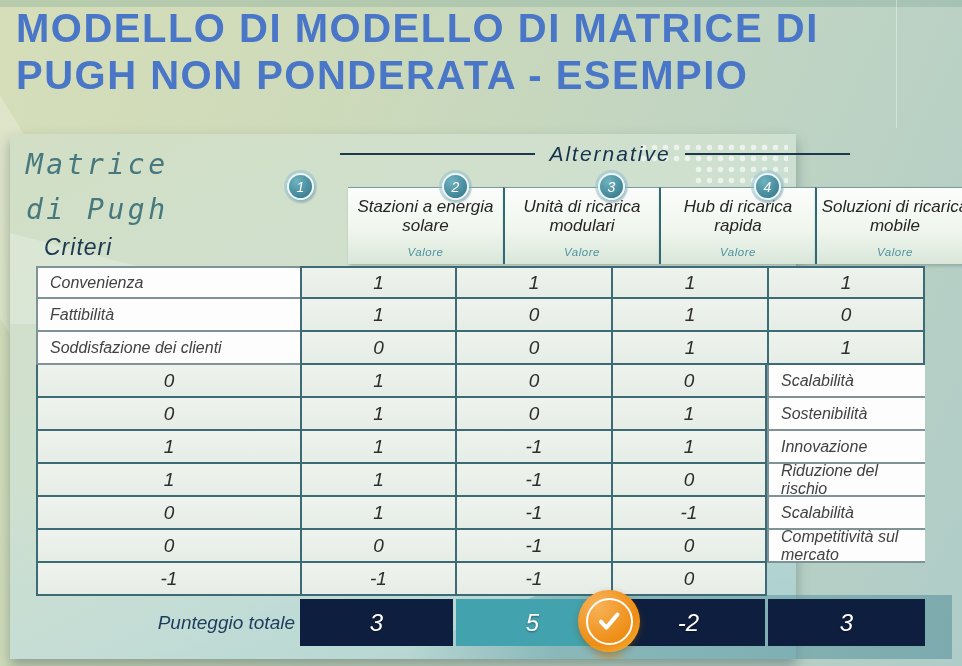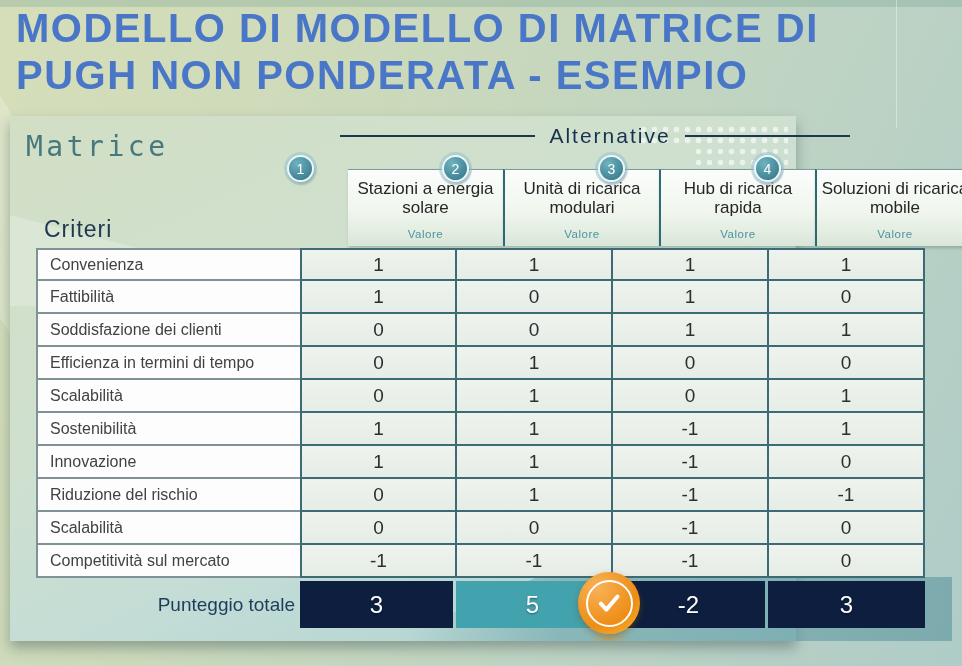--- a/index.html
+++ b/index.html
@@ -15,23 +15,23 @@
     background:rgba(255,255,255,.38); }
   .bg-wedge { position:absolute; top:52px; left:0; width:110px; height:430px;
     background:rgba(255,255,255,.22);
     clip-path:polygon(0 10%, 100% 52%, 100% 100%, 0 62%); }
 
   .slide-title { position:absolute; left:16px; top:5px; width:930px;
     font-size:40px; font-weight:bold; letter-spacing:1.5px; line-height:47px;
     color:#4a76c8; }
 
   
-  .card { position:absolute; left:10px; top:116px; width:786px; height:525px;
+  .card { position:absolute; left:10px; top:134px; width:786px; height:525px;
     background:linear-gradient(155deg,#d2dfc5 0%,#cfe0cf 40%,#c2dcd6 65%,#b4d5d2 85%,#a9cfce 100%);
-    box-shadow:0 7px 12px rgba(50,75,75,.4); }
+    box-shadow:0 7px 12px rgba(50,75,75,.4);font-style:italic; }
   .card-header-wedge { position:absolute; left:0; top:60px; width:300px; height:130px;
     background:rgba(255,255,255,.22);
     clip-path:polygon(0 30%, 100% 90%, 100% 100%, 0 100%); z-index:0; }
   .bottom-wedge { position:absolute; left:0; bottom:0; width:942px; height:64px; z-index:1;
     background:linear-gradient(90deg, rgba(110,165,170,0) 42%, rgba(104,160,166,.55) 58%, rgba(96,152,160,.65) 100%);
     clip-path:polygon(40% 100%, 56% 0, 100% 0, 100% 100%); }
   .dots { position:absolute; top:8px; right:8px; width:150px; height:132px; z-index:1;
     background-image:radial-gradient(rgba(255,255,255,.8) 2.5px, transparent 3.2px);
     background-size:11px 11px; opacity:.75;
     clip-path:polygon(0 0,100% 0,100% 100%,76% 100%,76% 62%,56% 62%,56% 40%,36% 40%,36% 18%,0 18%); }
@@ -112,20 +112,21 @@
   <div>PUGH NON PONDERATA - ESEMPIO</div>
 </div>
 
 <div class="card">
   <div class="card-header-wedge"></div>
   <div class="dots"></div>
   <div class="bottom-wedge"></div>
 
   <div class="matrix-name">
     <div>Matrice</div>
+    <div>di Pugh</div>
   </div>
   <div class="criteria-heading">Criteri</div>
 
   <div class="alt-heading-row">
     <div class="alt-line left"></div>
     <div class="alt-heading">Alternative</div>
     <div class="alt-line right"></div>
   </div>
 
   <div class="alt-headers" id="alt-headers">
@@ -155,21 +156,20 @@
       <div class="cell crit-cell">Fattibilità</div>
       <div class="cell val-cell">1</div>
       <div class="cell val-cell">0</div>
       <div class="cell val-cell">1</div>
       <div class="cell val-cell last">0</div>
       <div class="cell crit-cell">Soddisfazione dei clienti</div>
       <div class="cell val-cell">0</div>
       <div class="cell val-cell">0</div>
       <div class="cell val-cell">1</div>
       <div class="cell val-cell last">1</div>
-      <div class="cell crit-cell">Efficienza in termini di tempo</div>
       <div class="cell val-cell">0</div>
       <div class="cell val-cell">1</div>
       <div class="cell val-cell">0</div>
       <div class="cell val-cell last">0</div>
       <div class="cell crit-cell">Scalabilità</div>
       <div class="cell val-cell">0</div>
       <div class="cell val-cell">1</div>
       <div class="cell val-cell">0</div>
       <div class="cell val-cell last">1</div>
       <div class="cell crit-cell">Sostenibilità</div>

